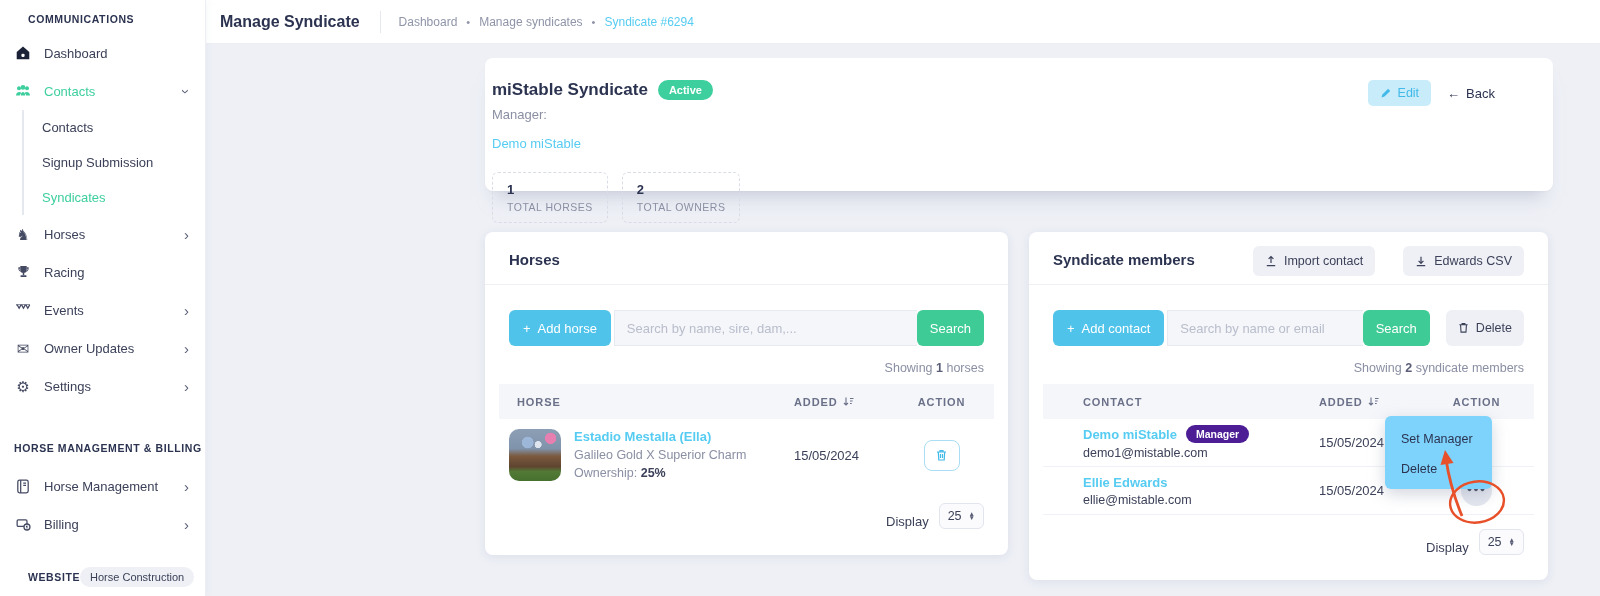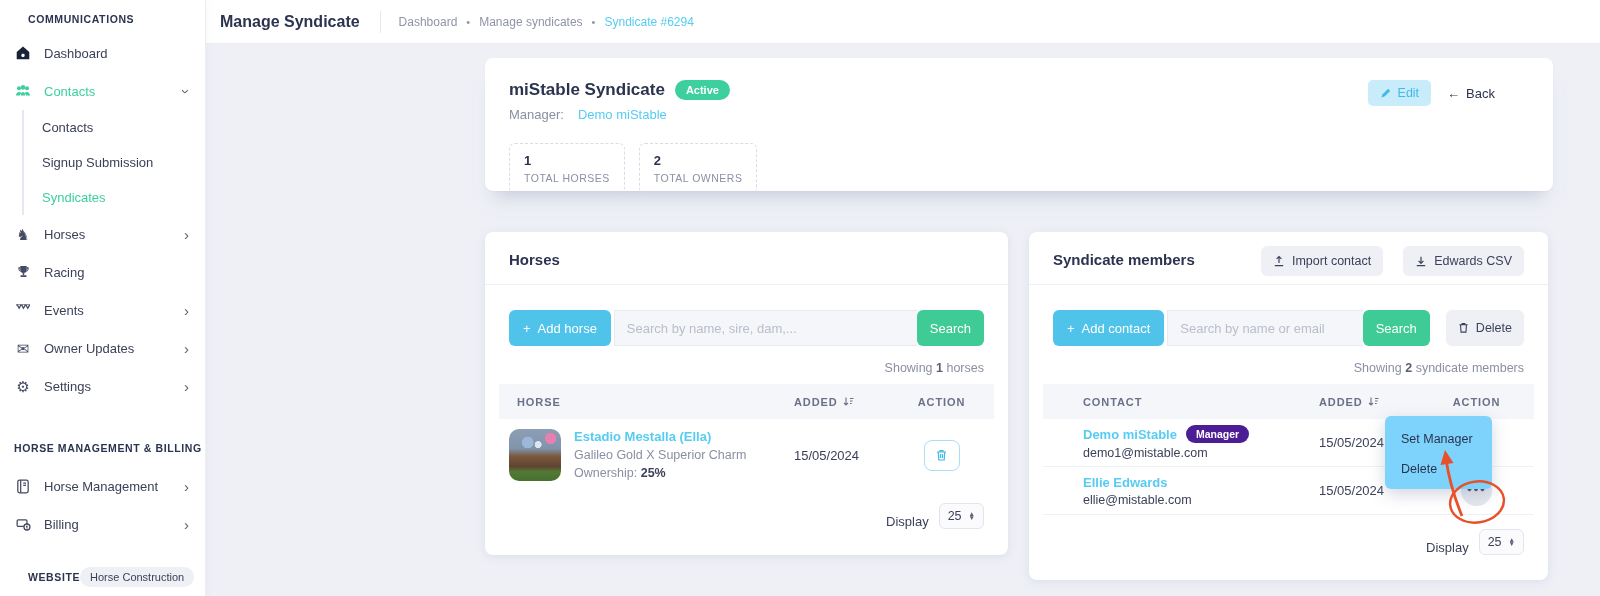--- a/index.html
+++ b/index.html
@@ -57,30 +57,30 @@
   .page-title { font-size:16px; font-weight:bold; color:#2b3350; }
   .tb-divider { width:1px; height:22px; background:#e6e8f0; margin:0 18px 0 20px; }
   .crumbs { display:flex; align-items:center; gap:9px; font-size:12px; color:#8f94a8; }
   .crumbs .sep { font-size:11px; }
   .crumbs .current { color:#56ccf2; }
   .crumb { cursor:pointer; }
 
   
   .card { position:absolute; background:#fff; border-radius:8px; }
   .info-card {
-    left:485px; top:58px; width:1068px; height:133px; padding:22px 24px;
+    left:485px; top:58px; width:1068px; height:133px; padding:22px 7px;
     box-shadow:0 16px 16px -10px rgba(170,176,195,.5), 0 1px 2px rgba(0,0,0,.03);
   }
   .info-title-row { display:flex; align-items:center; gap:10px; }
   .info-title { font-size:17px; font-weight:bold; color:#2b3350; }
   .badge-active {
     background:#3ecf9f; color:#fff; font-size:11px; font-weight:bold;
     padding:4px 11px; border-radius:11px;
   }
-  .manager-row { margin-top:7px; font-size:13px; color:#8a8fa3; display:flex; gap:14px; }
+  .manager-row { margin-top:7px; font-size:13px; color:#8a8fa3; display:flex; gap:14px;flex-direction:column; }
   .manager-link { color:#56ccf2; cursor:pointer; }
   .stats-row { margin-top:21px; display:flex; gap:14px; }
   .stat-box {
     border:1px dashed #d9dce6; border-radius:6px; padding:9px 14px; min-width:98px;
   }
   .stat-value { font-size:13px; font-weight:bold; color:#2b3350; }
   .stat-label { font-size:10.5px; color:#8a8fa3; letter-spacing:.5px; margin-top:4px; white-space:nowrap; }
   .card-actions { position:absolute; top:22px; right:58px; display:flex; align-items:center; gap:16px; }
   .btn-edit {
     background:#c9ecfa; color:#41b9e9; border:none; border-radius:5px;
@@ -90,21 +90,21 @@
   .btn-back { font-size:13px; color:#2b3350; display:flex; gap:6px; align-items:center; cursor:pointer; }
 
   .panel { box-shadow:0 2px 8px rgba(170,176,195,.25); }
   .panel-horses { left:485px; top:232px; width:523px; height:323px; }
   .panel-members { left:1029px; top:232px; width:519px; height:348px; }
   .panel-head {
     padding:19px 24px 0; height:53px; border-bottom:1px solid #eef0f4;
     display:flex; align-items:flex-start; justify-content:space-between;
   }
   .panel-title { font-size:15px; font-weight:bold; color:#2b3350; }
-  .head-btns { display:flex; gap:20px; margin-top:-5px; }
+  .head-btns { display:flex; gap:28px; margin-top:-5px; }
   .btn-gray {
     background:#eef0f5; border:none; border-radius:6px; color:#3c4159;
     font-size:12.5px; padding:8px 12px; display:flex; align-items:center; gap:7px;
     cursor:pointer; font-family:inherit; white-space:nowrap;
   }
   .toolbar { display:flex; align-items:stretch; padding:25px 24px 0; }
   .btn-sky {
     background:#4fc3ea; border:none; border-radius:6px; color:#fff;
     font-size:13px; padding:0 14px; height:36px; display:flex; align-items:center; gap:7px;
     cursor:pointer; font-family:inherit; white-space:nowrap; flex:none;

